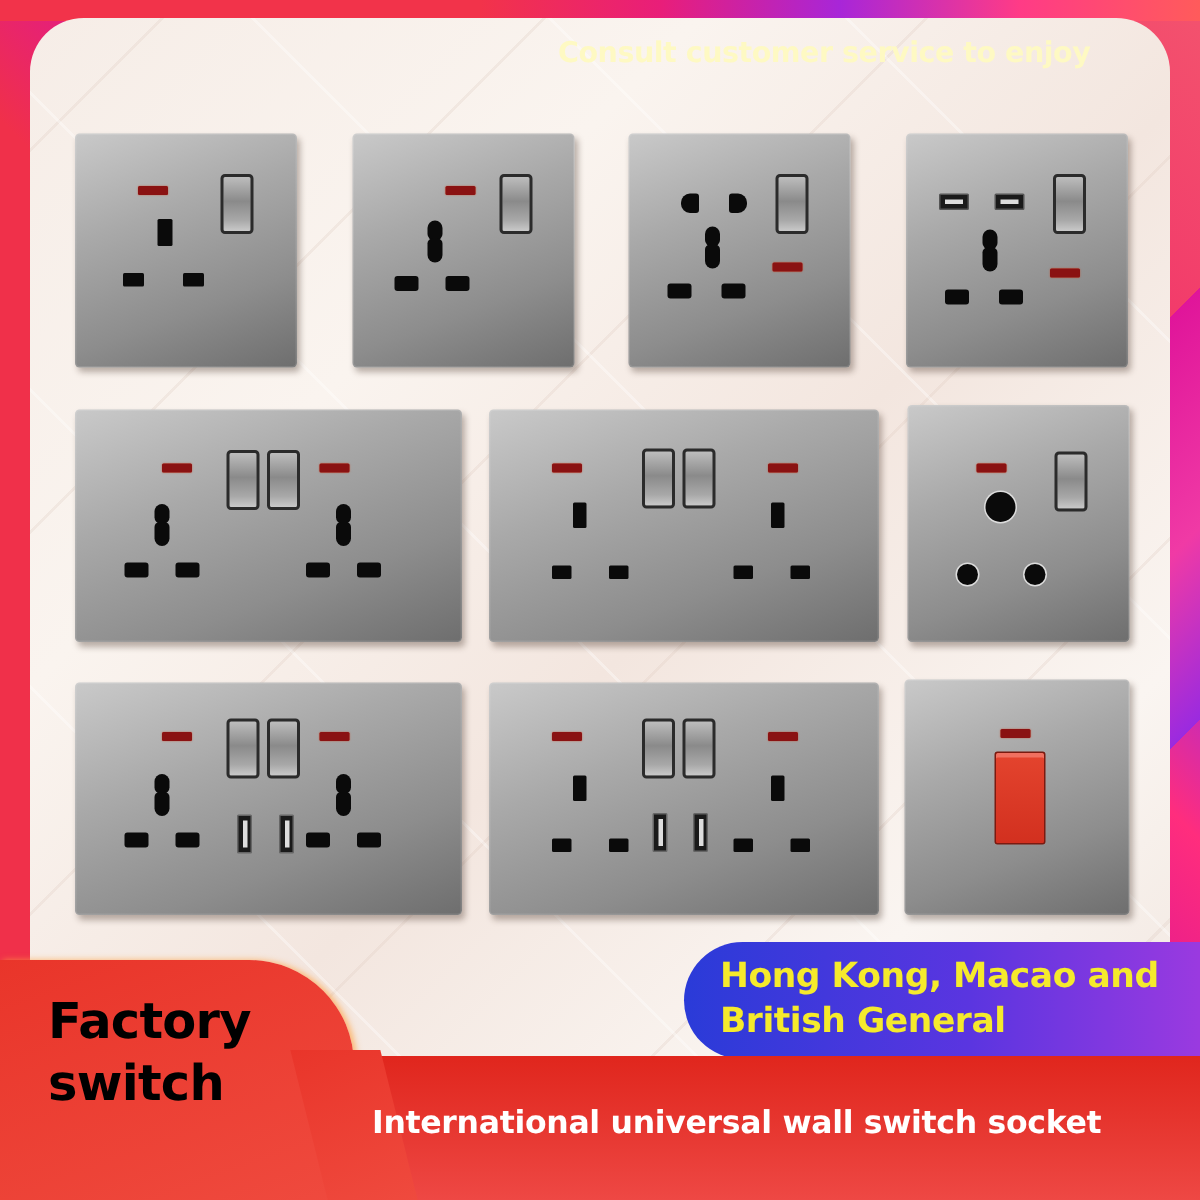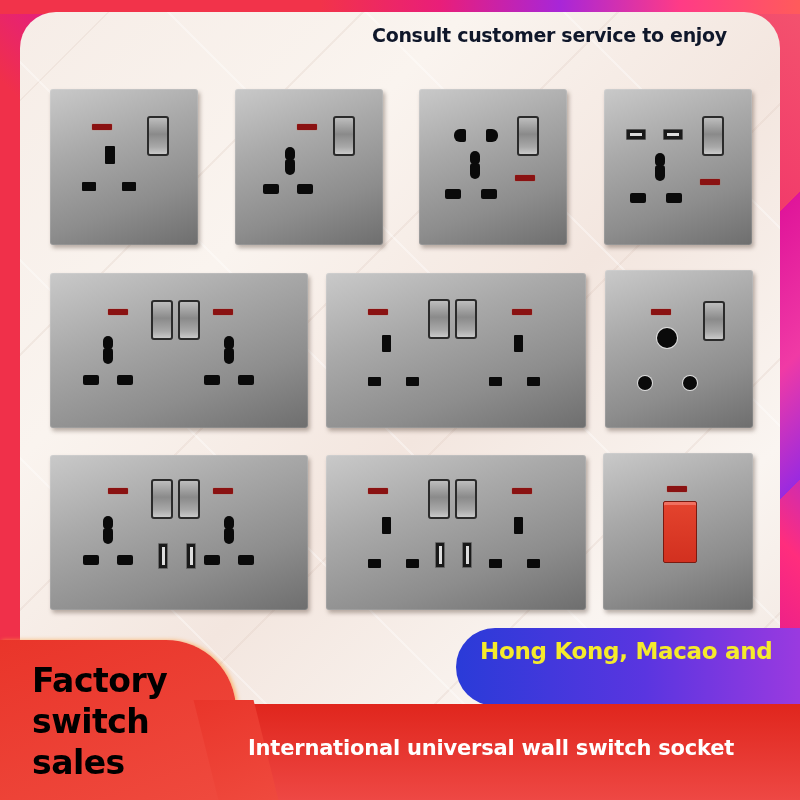--- a/index.html
+++ b/index.html
@@ -19,21 +19,21 @@
     border-radius: 36px 36px 0 0;
   }
   .card::before {
     content:""; position:absolute; inset:0; border-radius:36px 36px 0 0;
     background: repeating-linear-gradient(45deg, rgba(255,255,255,0) 0 60px, rgba(255,255,255,0.35) 60px 62px, rgba(255,255,255,0) 62px 140px),
                 repeating-linear-gradient(-45deg, rgba(220,200,190,0) 0 90px, rgba(220,200,190,0.25) 90px 92px, rgba(220,200,190,0) 92px 180px);
   }
   .promo {
     position: absolute; left: 372px; top: 21px; width: 400px;
     font-family: "DejaVu Sans", sans-serif; font-weight: bold; font-size: 19px; line-height: 28px;
-    color: #0f172a; letter-spacing: -0.3px;
+    color: #fef9c3; letter-spacing: -0.3px;
   }
   .plate {
     position: absolute; border-radius: 3px;
     background: linear-gradient(160deg, #c9c9c9 0%, #a9a9a9 35%, #8d8d8d 70%, #6e6e6e 100%);
     box-shadow: 2px 3px 4px rgba(60,40,30,0.35), inset 0 0 0 1px rgba(255,255,255,0.12);
   }
   .led { position:absolute; width:20px; height:6px; background:#8a1212; border-radius:1px; box-shadow: 0 0 1px #c42; }
   .rocker { position:absolute; width:22px; height:40px; border:2px solid #2b2b2b; border-radius:3px;
     background: linear-gradient(180deg, #bdbdbd 0%, #8a8a8a 45%, #a8a8a8 80%, #c9c9c9 100%); }
   .slot { position:absolute; background:#0a0a0a; border-radius:1px; }
@@ -214,24 +214,24 @@
 </div>
 
 <div class="plate" style="left:603px;top:453px;width:150px;height:157px;">
   <div class="led" style="left:64px;top:33px;"></div>
   <div class="dp-switch" style="left:60px;top:48px;"></div>
 </div>
 
 <div class="pill"></div>
 <div class="pill-text">
   <div>Hong Kong, Macao and</div>
+  <div>British General</div>
 </div>
 
 <div class="bottom-band"></div>
 
 <div class="tab-left"></div>
 <div class="factory-text">
   <div>Factory</div>
   <div>switch</div>
-  <div>sales</div>
 </div>
 
 <div class="slogan">International universal wall switch socket</div>
 
 </body></html>

